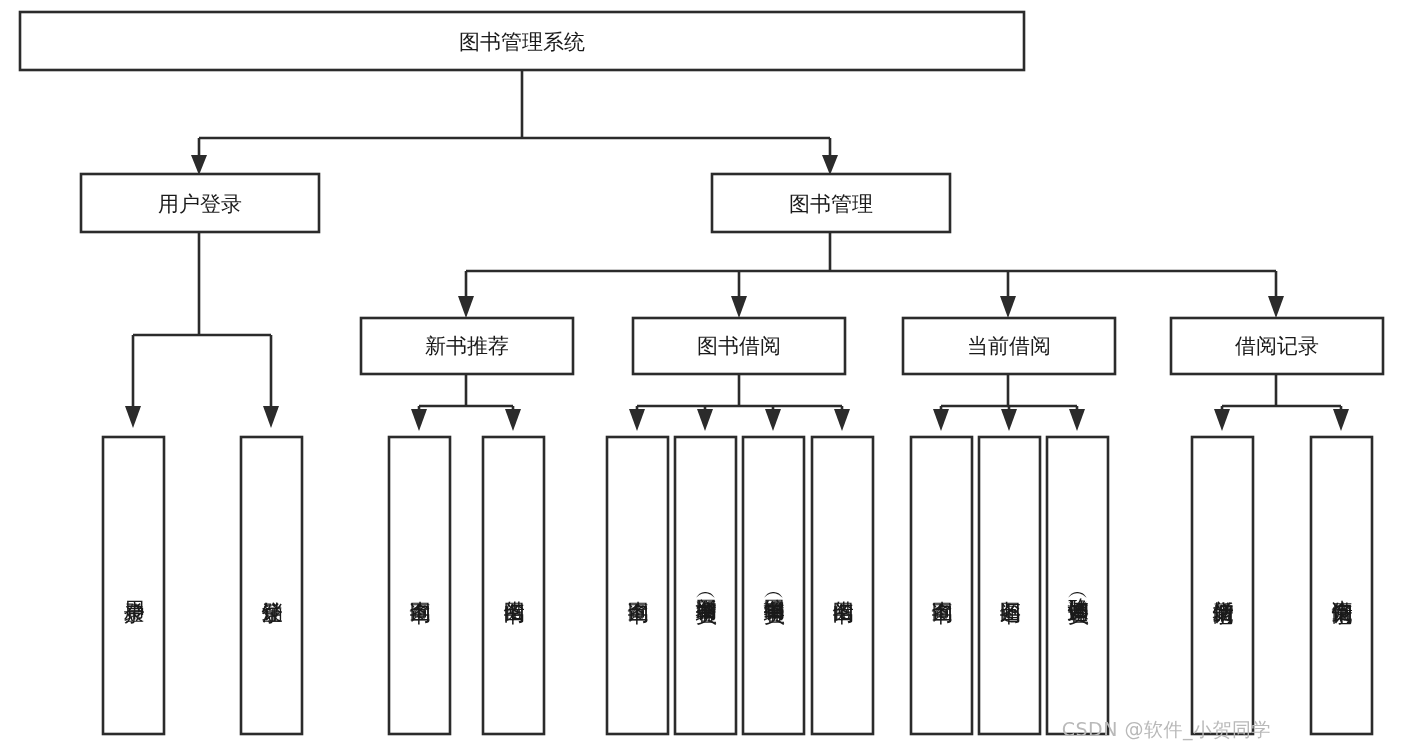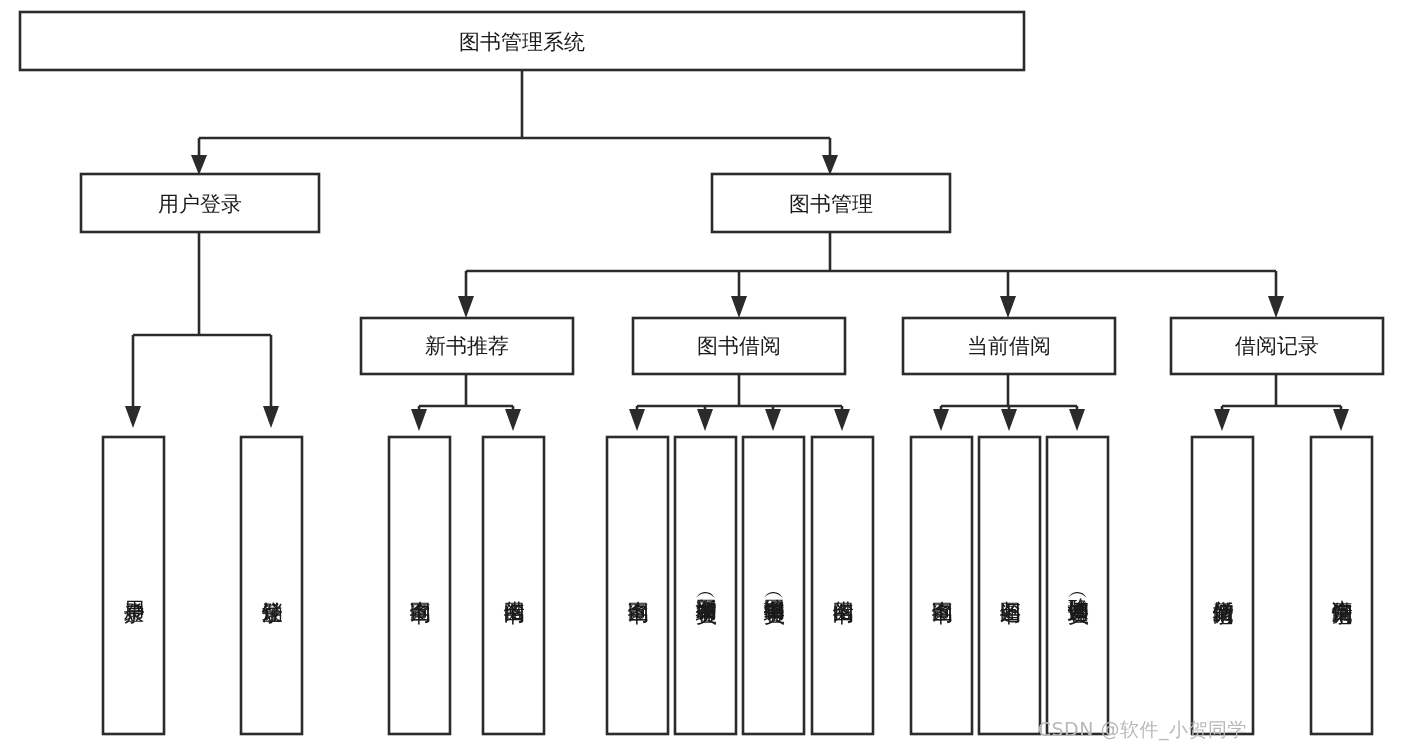--- a/index.html
+++ b/index.html
@@ -11,20 +11,21 @@
     width: 1405px;
     height: 747px;
     font-family: "DejaVu Sans", "Liberation Sans", sans-serif;
     overflow: hidden;
   }
   #diagram-root {
     position: relative;
     width: 1257px;
     height: 747px;
     background: #ffffff;
+    padding-left: 24px;
   }
   svg.diagram-canvas {
     position: absolute;
     left: 0;
     top: 0;
     width: 1405px;
     height: 747px;
   }
   .node-box {
     fill: #ffffff;

